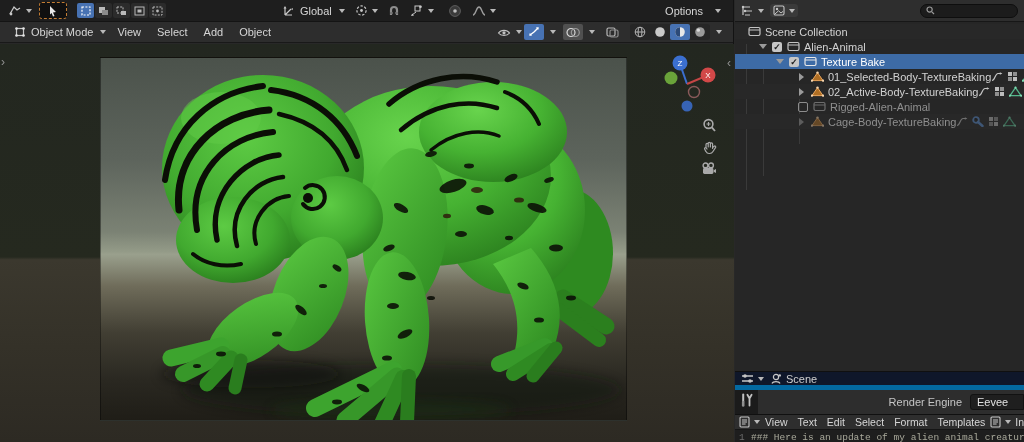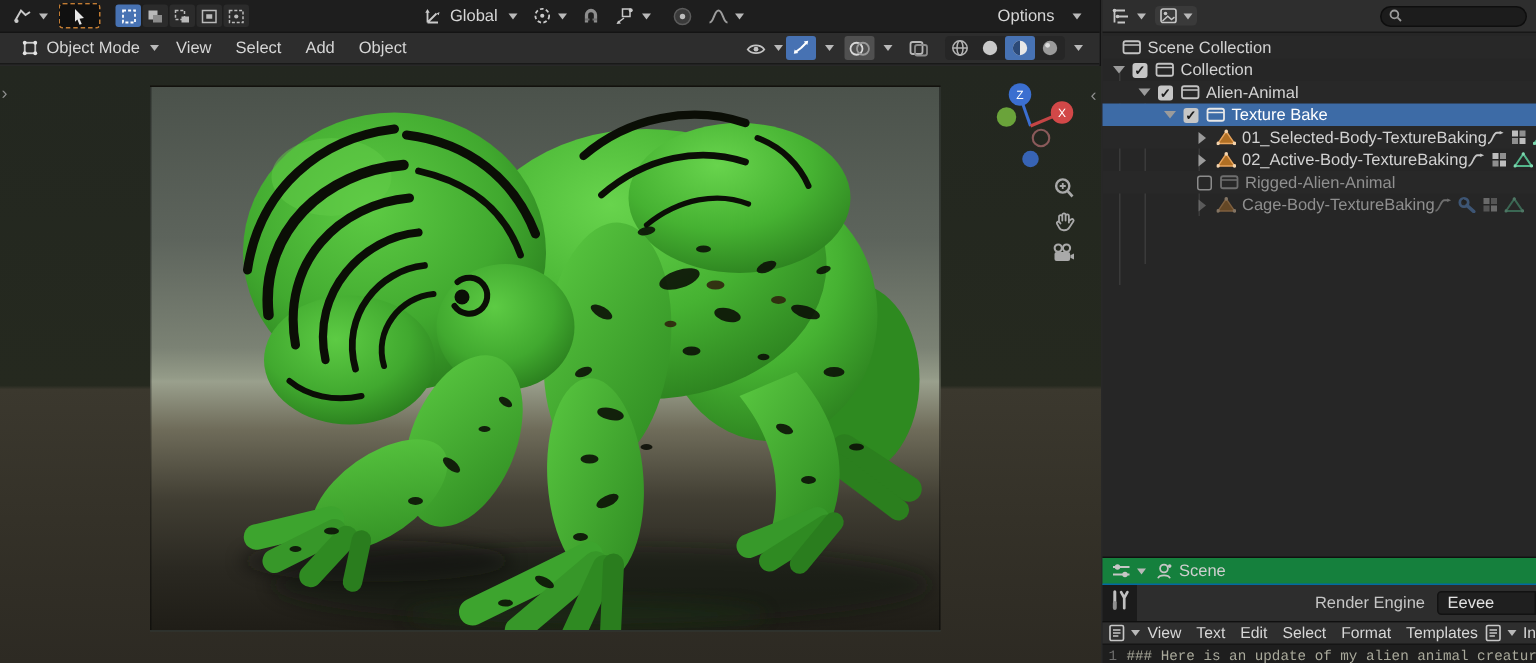--- a/index.html
+++ b/index.html
@@ -58,26 +58,26 @@
   .cbx { width:10px;height:10px;flex:none;border-radius:2px;margin-left:5px; }
   .cbx.on { background:#c6c6c6; color:#1c1c1c; font-size:9px; line-height:10px; text-align:center; font-weight:bold; }
   .cbx.on::after { content:"\2713"; }
   .cbx.off { border:1px solid #8c8c8c; background:transparent; }
   .ticon { margin-left:5px; flex:none; }
   .trail { margin-left:auto; display:flex; gap:4px; align-items:center; }
   .guide { position:absolute; width:1px; background:#3a3a3a; }
 
   
   .props { position:absolute; left:735px; top:371px; width:289px; height:43px; background:#2d2d2d; border-top:1px solid #101010; }
-  .pr-header { height:18px; background:#15803d; border-bottom:1px solid #0369a1; display:flex; align-items:center; padding:0 6px; gap:6px; }
+  .pr-header { height:18px; background:#0f172a; border-bottom:5px solid #0369a1; display:flex; align-items:center; padding:0 6px; gap:6px; }
   .pr-body { display:flex; height:24px; }
   .tabstrip { width:23px; background:#1b1b1b; display:flex; justify-content:center; padding-top:3px; }
   .pr-main { flex:1; display:flex; align-items:center; justify-content:flex-end; gap:8px; padding-right:0; }
   .pr-label { color:#c5c5c5; }
-  .enum { width:66px; height:16px; background:#1f1f1f; border:1px solid #121212; border-radius:3px 0 0 3px; color:#e2e2e2; display:flex; align-items:center; padding-left:6px; }
+  .enum { width:54px; height:16px; background:#1f1f1f; border:1px solid #121212; border-radius:3px 0 0 3px; color:#e2e2e2; display:flex; align-items:center; padding-left:6px; }
 
   
   .texted { position:absolute; left:735px; top:414px; width:289px; height:28px; background:#1e1e1e; border-top:1px solid #101010; }
   .te-header { height:15px; background:#2e2e2e; border-bottom:1px solid #151515; display:flex; align-items:center; padding:0 4px; font-size:10.5px; }
   .te-header .menu { padding:0 5px; }
   .codeline { display:flex; font:9.5px "Liberation Mono","DejaVu Sans Mono",monospace; padding:2px 0 0 4px; white-space:nowrap; overflow:hidden; }
   .lineno { color:#6d6d6d; width:12px; flex:none; }
   .code { color:#a9a99b; }
 </style>
 </head>
@@ -446,29 +446,20 @@
       <div class="guide" style="left:64px; top:68px; height:54px"></div>
 
       <div class="orow" style="padding-left:13px">
         <svg class="ticon" style="margin-left:0" width="13" height="11" viewBox="0 0 13 11">
             <rect x="1" y="1.5" width="11" height="8" rx="1.4" fill="none" stroke="#c3c3c3" stroke-width="1.2"></rect>
             <path d="M1 4 h11" stroke="#c3c3c3" stroke-width="1"></path>
           </svg>
         <span class="lbl">Scene Collection</span>
       </div>
 
-      <div class="orow" style="padding-left:7px">
-        <span class="twisty down"></span>
-        <span class="cbx on"></span>
-        <svg class="ticon" width="13" height="11" viewBox="0 0 13 11">
-            <rect x="1" y="1.5" width="11" height="8" rx="1.4" fill="none" stroke="#c3c3c3" stroke-width="1.2"></rect>
-            <path d="M1 4 h11" stroke="#c3c3c3" stroke-width="1"></path>
-          </svg>
-        <span class="lbl">Collection</span>
-      </div>
 
       <div class="orow" style="padding-left:24px">
         <span class="twisty down"></span>
         <span class="cbx on"></span>
         <svg class="ticon" width="13" height="11" viewBox="0 0 13 11">
             <rect x="1" y="1.5" width="11" height="8" rx="1.4" fill="none" stroke="#c3c3c3" stroke-width="1.2"></rect>
             <path d="M1 4 h11" stroke="#c3c3c3" stroke-width="1"></path>
           </svg>
         <span class="lbl">Alien-Animal</span>
       </div>

